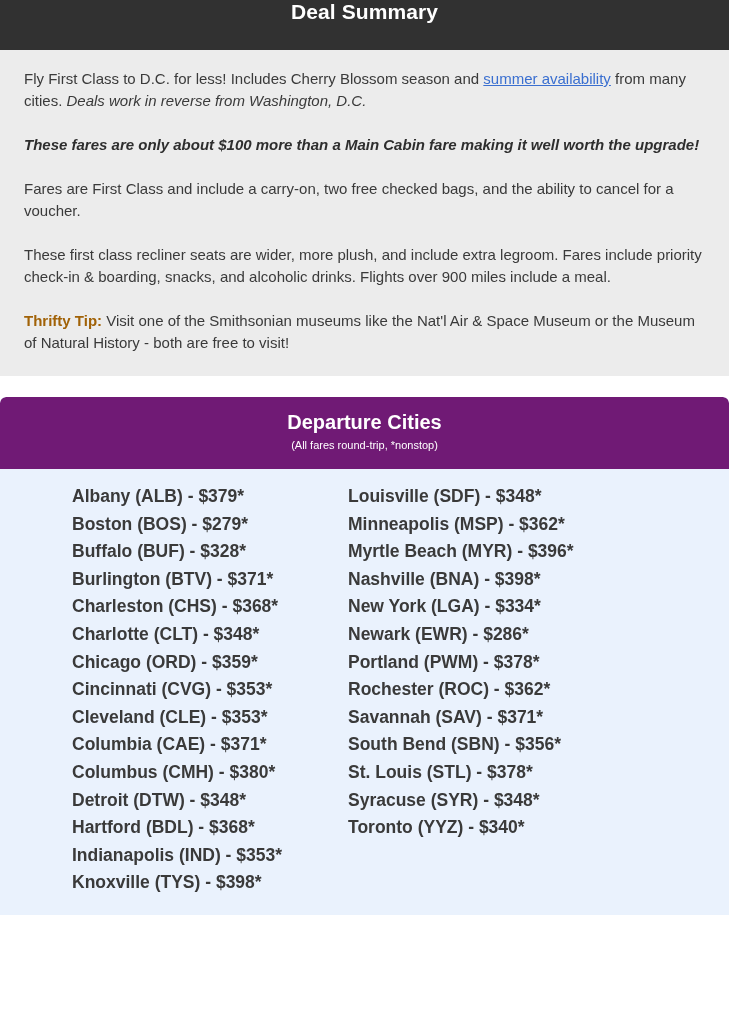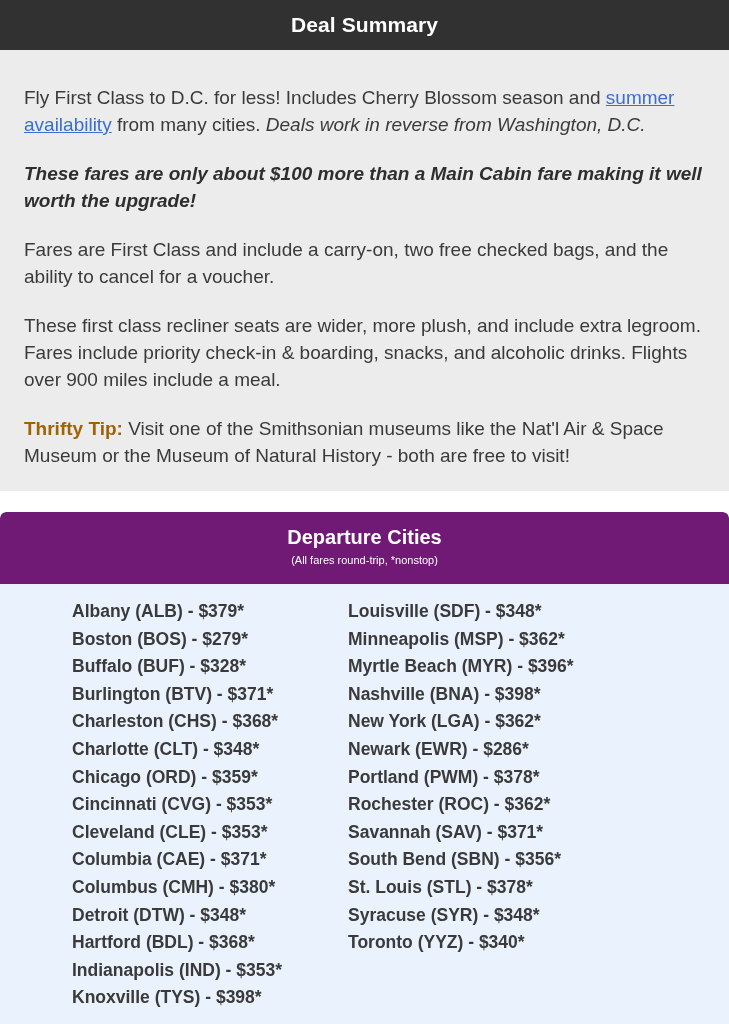--- a/index.html
+++ b/index.html
@@ -16,34 +16,33 @@
 
   
   .summary-card {
     width: 729px;
     background: #ececec;
   }
   .summary-header {
     background: #313131;
     height: 50px;
     display: flex;
-    align-items: center;
     justify-content: center;
   }
   .summary-header-title {
     color: #ffffff;
     font-size: 21px;
     font-weight: bold;
     letter-spacing: 0.1px;
   }
   .summary-body {
-    padding: 34px 24px 22px 24px;
+    padding: 18px 24px 22px 24px;
     color: #3a3a3a;
-    font-size: 19px;
-    line-height: 27px;
+    font-size: 15px;
+    line-height: 22px;
   }
   .summary-body p {
     margin: 0 0 22px 0;
   }
   .summary-body p:last-child {
     margin-bottom: 0;
   }
   .summary-body a {
     color: #3a6fd0;
     text-decoration: underline;
@@ -146,21 +145,21 @@
         <div class="city-item">Detroit (DTW) - $348*</div>
         <div class="city-item">Hartford (BDL) - $368*</div>
         <div class="city-item">Indianapolis (IND) - $353*</div>
         <div class="city-item">Knoxville (TYS) - $398*</div>
       </div>
     <div class="cities-col right" id="col-right">
         <div class="city-item">Louisville (SDF) - $348*</div>
         <div class="city-item">Minneapolis (MSP) - $362*</div>
         <div class="city-item">Myrtle Beach (MYR) - $396*</div>
         <div class="city-item">Nashville (BNA) - $398*</div>
-        <div class="city-item">New York (LGA) - $362*</div>
+        <div class="city-item">New York (LGA) - $334*</div>
         <div class="city-item">Newark (EWR) - $286*</div>
         <div class="city-item">Portland (PWM) - $378*</div>
         <div class="city-item">Rochester (ROC) - $362*</div>
         <div class="city-item">Savannah (SAV) - $371*</div>
         <div class="city-item">South Bend (SBN) - $356*</div>
         <div class="city-item">St. Louis (STL) - $378*</div>
         <div class="city-item">Syracuse (SYR) - $348*</div>
         <div class="city-item">Toronto (YYZ) - $340*</div>
       </div>
   </div>

